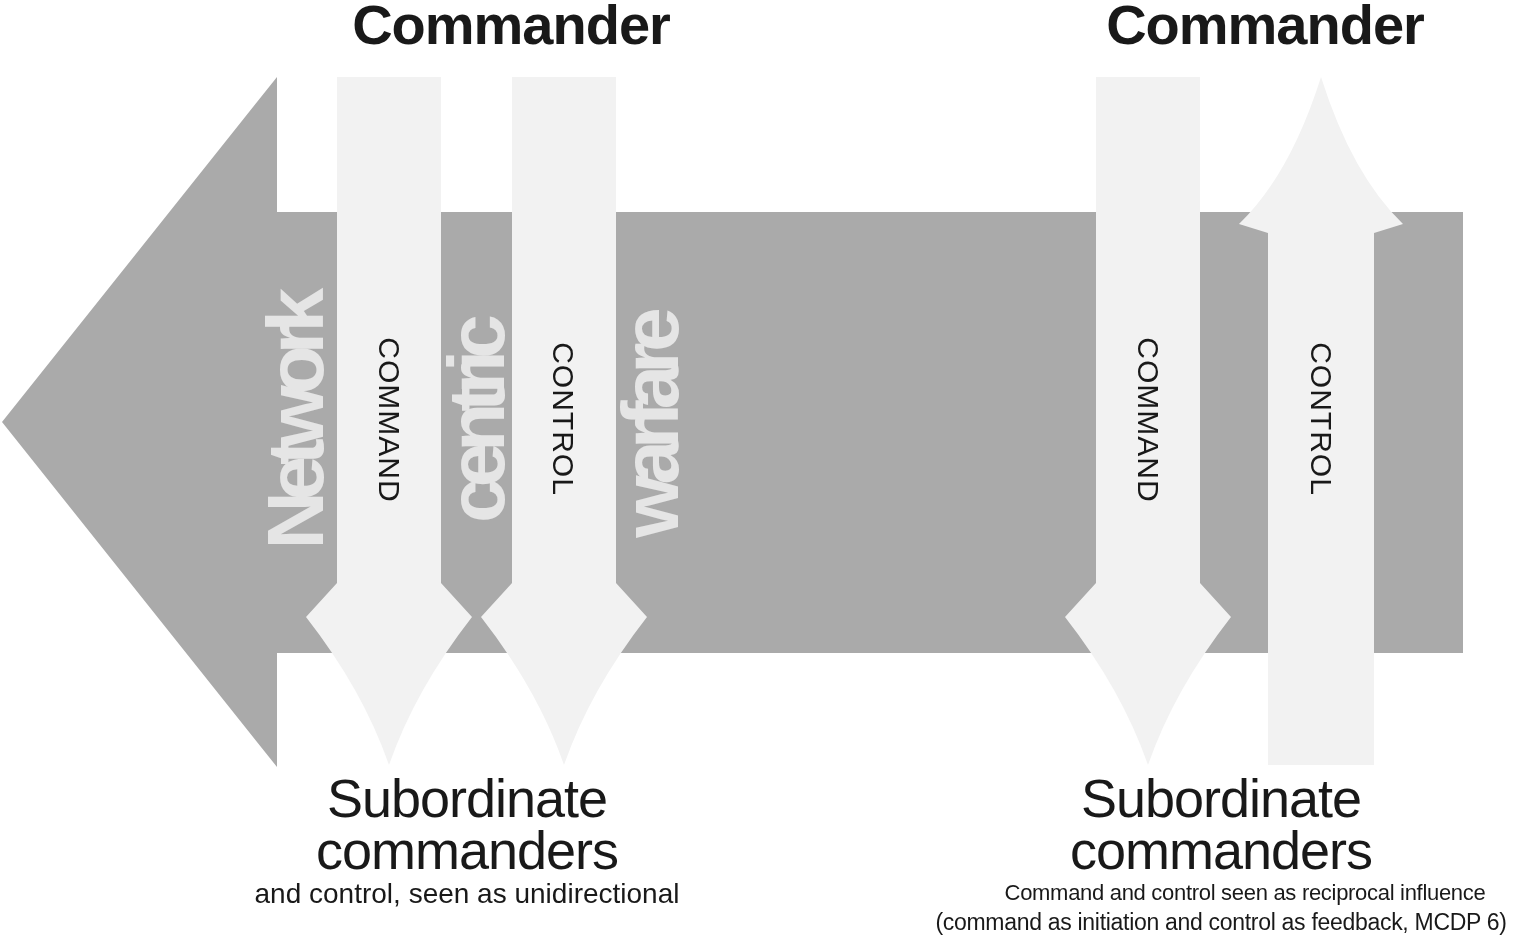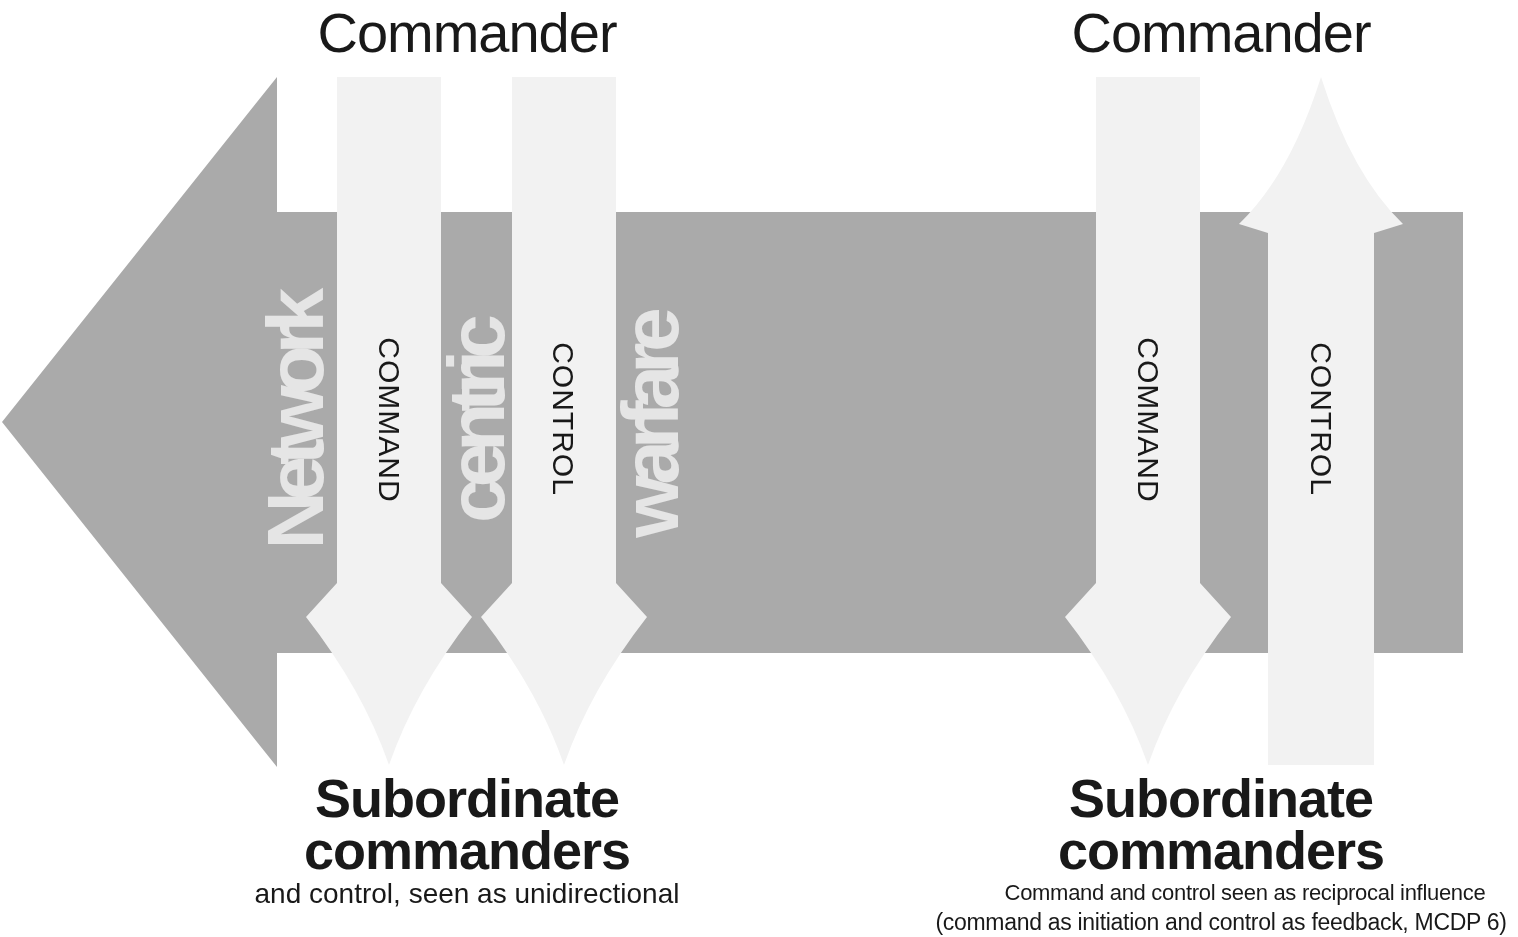--- a/index.html
+++ b/index.html
@@ -23,29 +23,30 @@
     height: 937px;
   }
   .center-text {
     position: absolute;
     transform: translateX(-50%);
     text-align: center;
     white-space: nowrap;
   }
   .title {
     font-size: 56px;
-    font-weight: 400;
+    font-weight: 700;
     line-height: 50px;
-    top: 8px;
+    top: 0;
     letter-spacing: -1px;
+    margin-left: 44px;
   }
   .subordinate {
     top: 772px;
     font-size: 54px;
-    font-weight: 700;
+    font-weight: 400;
     line-height: 52px;
     letter-spacing: -1px;
   }
   .caption {
     top: 877px;
     font-size: 28px;
     line-height: 33px;
   }
   .caption-right-l1 {
     font-size: 22px;

